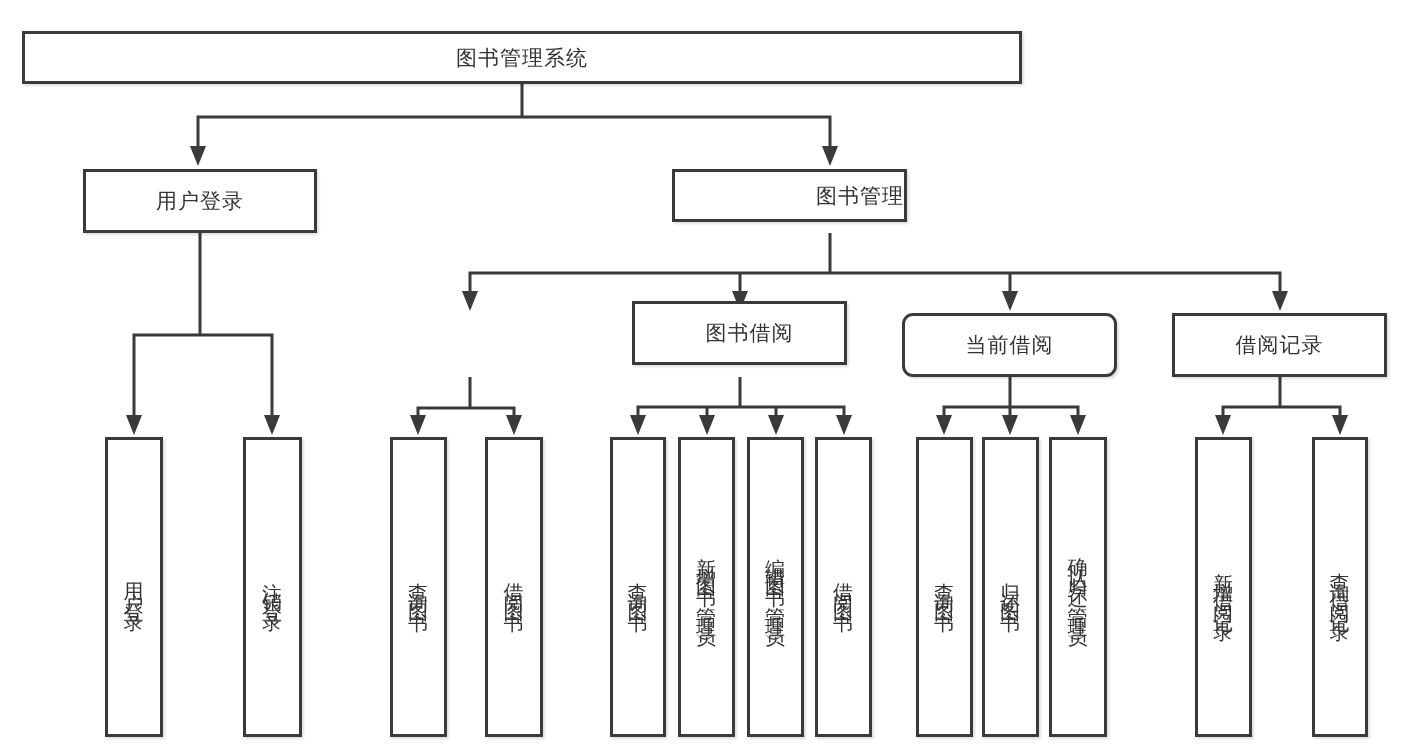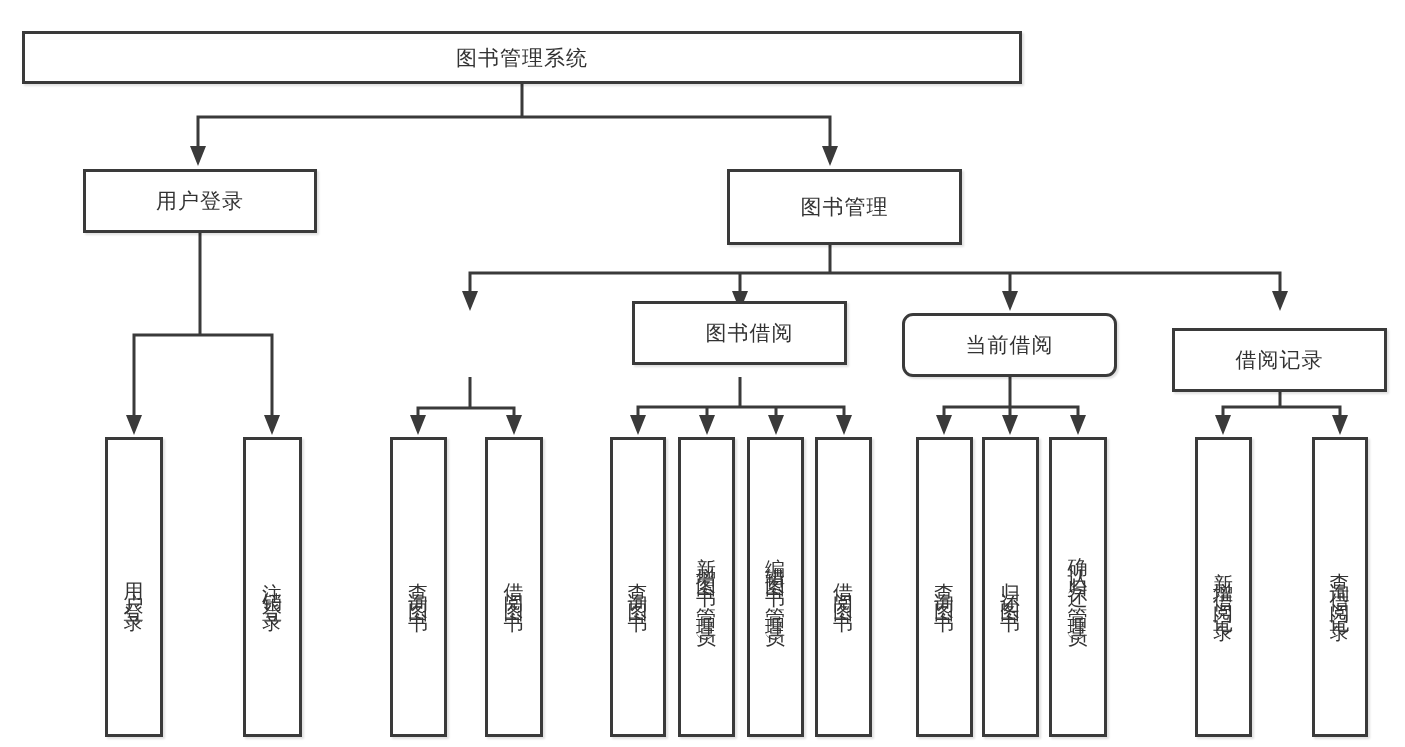--- a/index.html
+++ b/index.html
@@ -110,31 +110,31 @@
       M1332 415 L1348 415 L1340 435 Z"></path>
   </svg>
 
   <div class="box hbox" style="left:22px;top:15px;width:1000px;height:53px;margin-top:16px;">
     <span>图书管理系统</span>
   </div>
 
   <div class="box hbox" style="left:83px;top:169px;width:234px;height:64px;">
     <span>用户登录</span>
   </div>
-  <div class="box hbox" style="left:727px;top:169px;width:235px;height:76px;">
+  <div class="box hbox" style="left:672px;top:169px;width:235px;height:53px;justify-content:flex-end;">
     <span>图书管理</span>
   </div>
 
   <div class="box hbox" style="left:632px;top:301px;width:215px;height:64px;padding-left:20px;">
     <span>图书借阅</span>
   </div>
   <div class="box hbox" style="left:902px;top:313px;width:215px;height:64px;border-radius:11px;">
     <span>当前借阅</span>
   </div>
-  <div class="box hbox" style="left:1172px;top:328px;width:215px;height:64px;">
+  <div class="box hbox" style="left:1172px;top:313px;width:215px;height:64px;">
     <span>借阅记录</span>
   </div>
 
   <div class="box vbox" style="left:105px;top:437px;width:58px;height:300px;">
     <span>用户登录</span>
   </div>
   <div class="box vbox" style="left:243px;top:437px;width:59px;height:300px;">
     <span>注销登录</span>
   </div>
 

